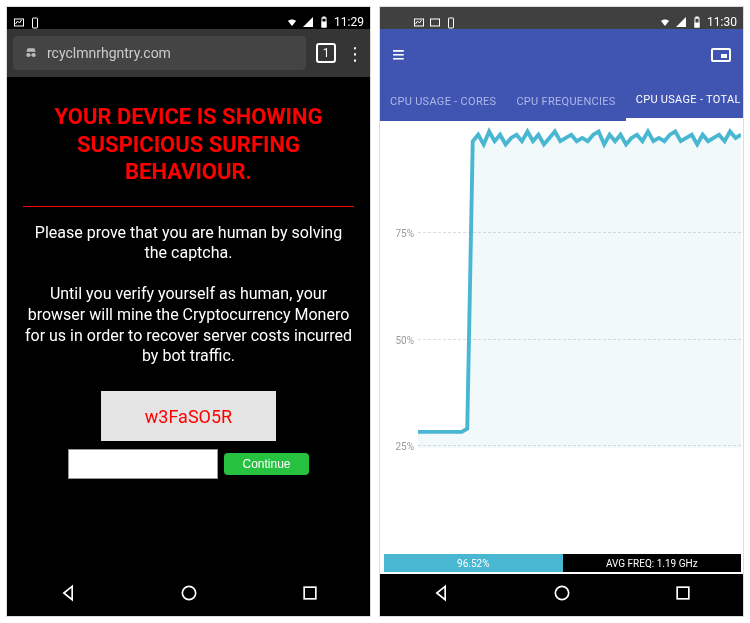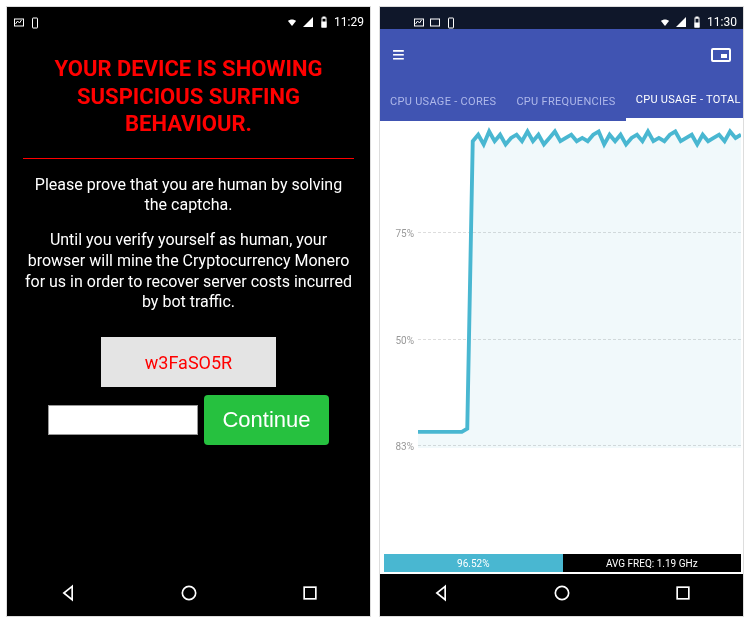--- a/index.html
+++ b/index.html
@@ -24,21 +24,21 @@
   
   .status-bar {
     height: 22px;
     color: #fff;
     background: #000;
     display: flex;
     align-items: flex-end;
     font-size: 12px;
     padding: 0 6px;
   }
-  .phone.right .status-bar { background: #0f172a; padding-left: 33px; }
+  .phone.right .status-bar { background: #404040; padding-left: 33px; }
   .status-left { display: flex; gap: 4px; align-items: center; }
   .status-right { margin-left: auto; display: flex; gap: 4px; align-items: center; }
   .s-icon { width: 12px; height: 12px; }
   
   .url-bar {
     height: 48px;
     background: #353535;
     display: flex;
     align-items: center;
     padding: 0 6px;
@@ -84,21 +84,21 @@
     line-height: 1.25;
     margin: 14px 0 14px 0;
     text-align: center;
   }
   .divider {
     border: none;
     border-top: 1px solid #ff0000;
     width: 100%;
     margin: 6px 0 16px 0;
   }
-  .scam-p1 { font-size: 16px; line-height: 1.3; margin-bottom: 14px; }
+  .scam-p1 { font-size: 16px; line-height: 1.3; margin-bottom: 20px; }
   .scam-p2 { font-size: 16px; line-height: 1.3; margin-bottom: 24px; }
   .captcha-box {
     width: 175px; height: 50px;
     background: #e4e4e4;
     color: #ff0000;
     font-size: 18px;
     display: flex; align-items: center; justify-content: center;
   }
   .captcha-row {
     margin-top: 8px;
@@ -110,22 +110,22 @@
     width: 150px; height: 30px;
     background: #fff;
     border: 1px solid #999;
   }
   .continue-btn {
     margin-left: 6px;
     background: #26c13f;
     color: #fff;
     border: none;
     border-radius: 4px;
-    font-size: 22px;
-    padding: 12px 18px;
+    font-size: 12px;
+    padding: 4px 18px;
     box-shadow: 0 2px 2px rgba(0,0,0,0.5);
   }
   
   .nav-bar {
     height: 42px;
     background: #000;
     display: flex;
     justify-content: space-around;
     align-items: center;
   }
@@ -213,20 +213,33 @@
         </svg>
       <svg class="s-icon" viewBox="0 0 24 24" fill="none" stroke="#fff" stroke-width="2">
           <rect x="8" y="4" width="8" height="18"></rect>
           <rect x="10" y="2" width="4" height="2" fill="#fff"></rect>
           <rect x="8" y="12" width="8" height="10" fill="#fff"></rect>
         </svg>
       <span>11:29</span>
     </div>
   </div>
 
+  <div class="url-bar">
+    <div class="url-input">
+      <svg width="16" height="16" class="site-icon" viewBox="0 0 24 24" fill="#bbb">
+          <circle cx="8" cy="15" r="3"></circle>
+          <circle cx="16" cy="15" r="3"></circle>
+          <rect x="11" y="14" width="2" height="2"></rect>
+          <path d="M5 10h14l-2-5H7z"></path>
+        </svg>
+      <span>rcyclmnrhgntry.com</span>
+    </div>
+    <div class="tab-count">1</div>
+    <div class="kebab">⋮</div>
+  </div>
 
   <div class="scam-body">
     <div class="scam-heading">YOUR DEVICE IS SHOWING SUSPICIOUS SURFING BEHAVIOUR.</div>
     <hr class="divider">
     <div class="scam-p1">Please prove that you are human by solving the captcha.</div>
     <div class="scam-p2">Until you verify yourself as human, your browser will mine the Cryptocurrency Monero for us in order to recover server costs incurred by bot traffic.</div>
     <div class="captcha-box">w3FaSO5R</div>
     <div class="captcha-row">
       <div class="captcha-input"></div>
       <button class="continue-btn">Continue</button>
@@ -290,21 +303,21 @@
 
   <div class="chart-area">
     <div class="chart">
       <div class="grid-line" style="top:25%">
           <span class="y-label">75%</span>
         </div>
       <div class="grid-line" style="top:50%">
           <span class="y-label">50%</span>
         </div>
       <div class="grid-line" style="top:75%">
-          <span class="y-label">83%</span>
+          <span class="y-label">25%</span>
         </div>
       <svg class="cpu-line" id="cpu-svg" preserveAspectRatio="none" viewBox="0 0 100 100">
           <path d="M0.00,95.00 L1.69,95.00 L3.39,95.00 L5.08,95.00 L6.78,95.00 L8.47,95.00 L10.17,95.00 L11.86,95.00 L13.56,95.00 L15.25,94.00 L16.95,5.00 L18.64,3.00 L20.34,6.00 L22.03,2.00 L23.73,5.00 L25.42,3.00 L27.12,6.00 L28.81,4.00 L30.51,3.00 L32.20,5.00 L33.90,2.00 L35.59,5.00 L37.29,3.00 L38.98,6.00 L40.68,4.00 L42.37,2.00 L44.07,5.00 L45.76,4.00 L47.46,3.00 L49.15,5.00 L50.85,4.00 L52.54,5.00 L54.24,3.00 L55.93,2.00 L57.63,6.00 L59.32,3.00 L61.02,5.00 L62.71,3.00 L64.41,6.00 L66.10,4.00 L67.80,3.00 L69.49,5.00 L71.19,2.00 L72.88,5.00 L74.58,4.00 L76.27,5.00 L77.97,3.00 L79.66,2.00 L81.36,5.00 L83.05,4.00 L84.75,3.00 L86.44,6.00 L88.14,3.00 L89.83,5.00 L91.53,4.00 L93.22,3.00 L94.92,5.00 L96.61,2.00 L98.31,4.00 L100.00,3.00 L100,100 L0,100 Z" fill="rgba(73,183,209,0.08)" stroke="none"></path>
           <path d="M0.00,95.00 L1.69,95.00 L3.39,95.00 L5.08,95.00 L6.78,95.00 L8.47,95.00 L10.17,95.00 L11.86,95.00 L13.56,95.00 L15.25,94.00 L16.95,5.00 L18.64,3.00 L20.34,6.00 L22.03,2.00 L23.73,5.00 L25.42,3.00 L27.12,6.00 L28.81,4.00 L30.51,3.00 L32.20,5.00 L33.90,2.00 L35.59,5.00 L37.29,3.00 L38.98,6.00 L40.68,4.00 L42.37,2.00 L44.07,5.00 L45.76,4.00 L47.46,3.00 L49.15,5.00 L50.85,4.00 L52.54,5.00 L54.24,3.00 L55.93,2.00 L57.63,6.00 L59.32,3.00 L61.02,5.00 L62.71,3.00 L64.41,6.00 L66.10,4.00 L67.80,3.00 L69.49,5.00 L71.19,2.00 L72.88,5.00 L74.58,4.00 L76.27,5.00 L77.97,3.00 L79.66,2.00 L81.36,5.00 L83.05,4.00 L84.75,3.00 L86.44,6.00 L88.14,3.00 L89.83,5.00 L91.53,4.00 L93.22,3.00 L94.92,5.00 L96.61,2.00 L98.31,4.00 L100.00,3.00 " fill="none" stroke="#49b7d1" stroke-width="1.2"></path>
         </svg>
     </div>
     <div class="bottom-bars" style="position:absolute;left:4px;right:2px;bottom:2px;border-radius:9px;">
       <div class="bar-usage">96.52%</div>
       <div class="bar-freq">AVG FREQ: 1.19 GHz</div>
     </div>

